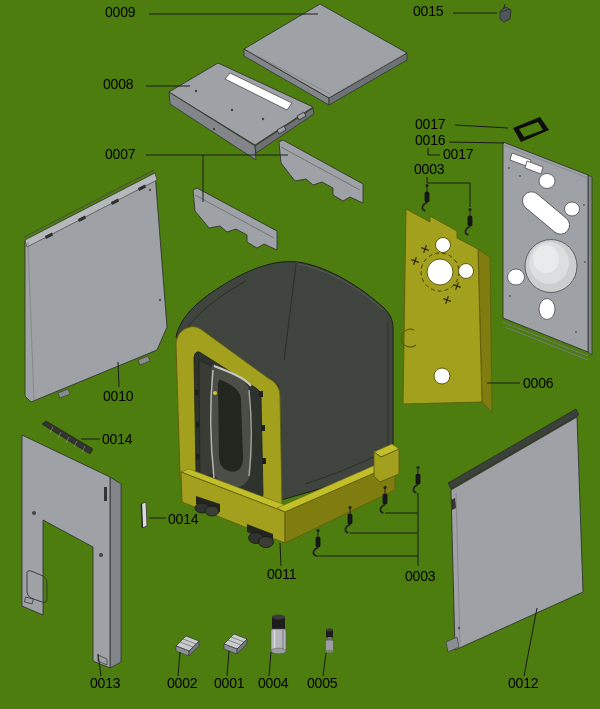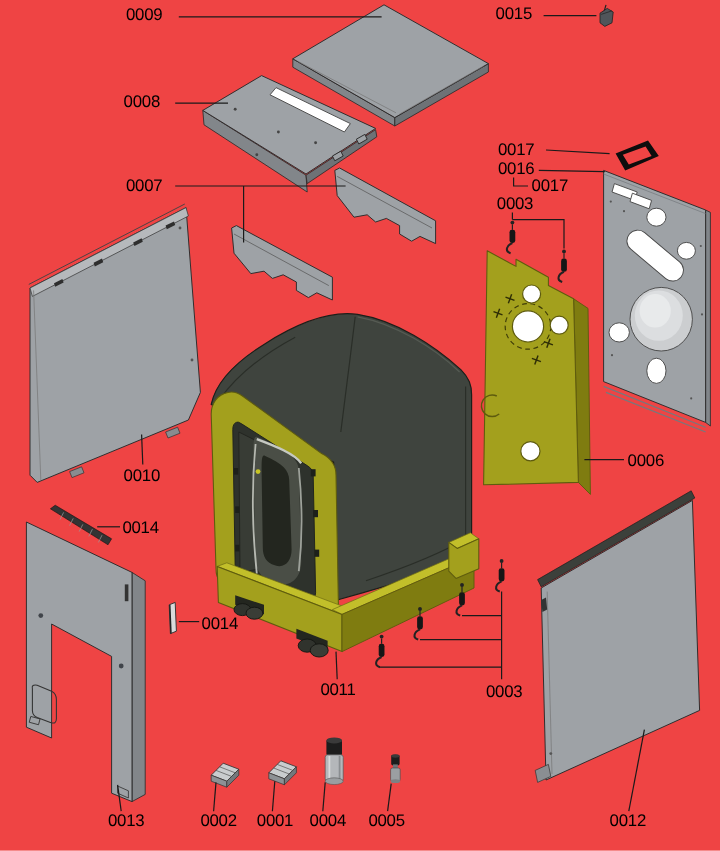--- a/index.html
+++ b/index.html
@@ -1,16 +1,16 @@
 <!DOCTYPE html>
 <html><head>
 <meta charset="utf-8">
 <style>
   html,body{margin:0;padding:0;background:#fff;}
-  .stage{position:relative;width:600px;height:709px;background:#ef4444;overflow:hidden;}
+  .stage{position:relative;width:600px;height:709px;background:#4d7c0f;overflow:hidden;}
   svg{display:block;}
   .p   {fill:#9ea2a6;stroke:#2b2b2b;stroke-width:.8;stroke-linejoin:round;}
   .pd  {fill:#82868a;stroke:#2b2b2b;stroke-width:.7;stroke-linejoin:round;}
   .pdd {fill:#6e7276;stroke:#2b2b2b;stroke-width:.7;stroke-linejoin:round;}
   .rail{fill:#3c403b;stroke:#1e1e1e;stroke-width:.6;}
   .ol  {fill:#a3a01d;stroke:#5f5c0e;stroke-width:.9;stroke-linejoin:round;}
   .old {fill:#7f7c10;stroke:#5f5c0e;stroke-width:.8;}
   .oll {fill:#c2bf2a;stroke:#6f6c12;stroke-width:.6;}
   .shell{fill:#3f443e;stroke:#1c1f1a;stroke-width:1;stroke-linejoin:round;}
   .hole{fill:#ffffff;stroke:#4a4a4a;stroke-width:.8;}

